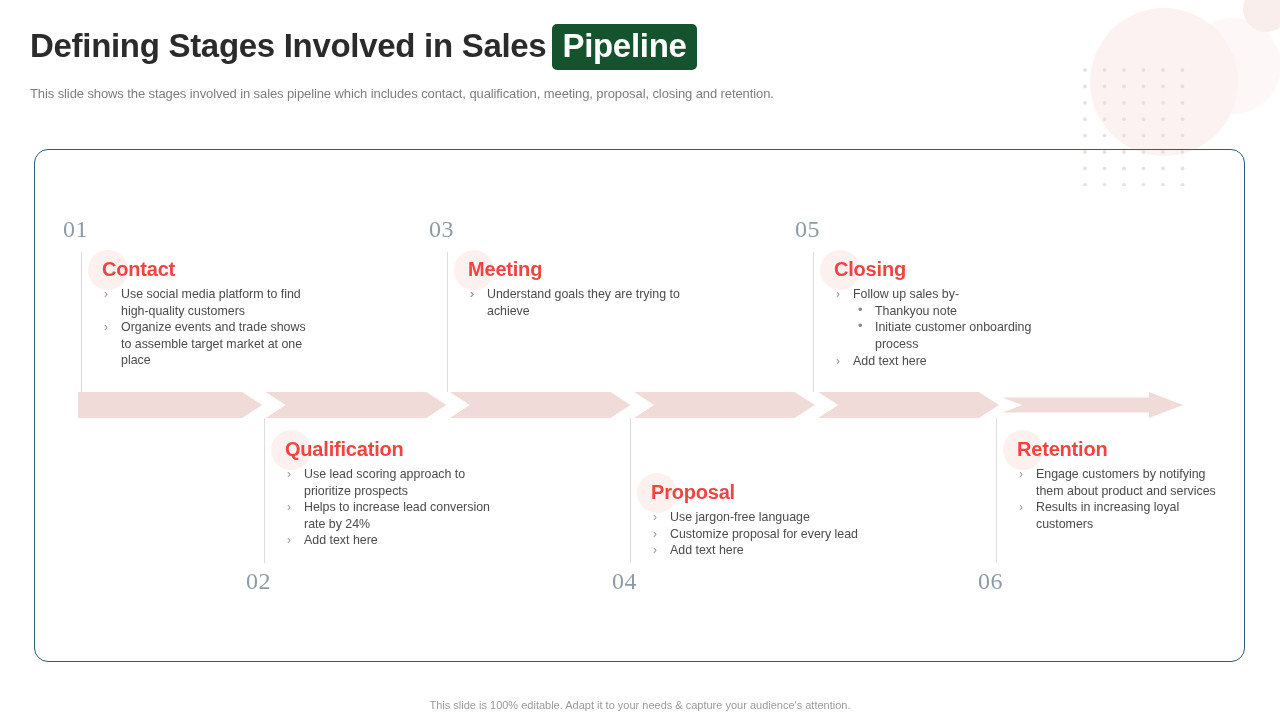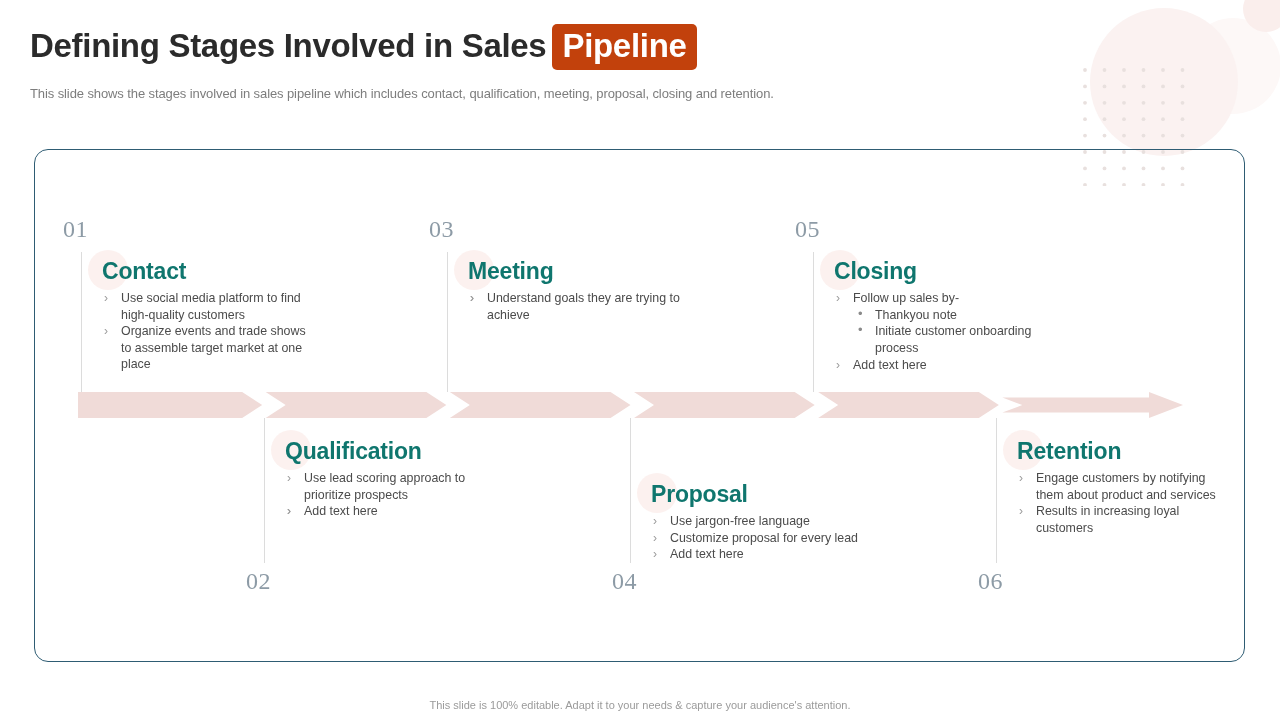--- a/index.html
+++ b/index.html
@@ -39,21 +39,21 @@
   #page-title {
     font-size: 33px;
     font-weight: bold;
     letter-spacing: -0.3px;
     color: #2b2b2b;
     white-space: nowrap;
     line-height: 1.2;
   }
   #title-badge {
     display: inline-block;
-    background: #c2410c;
+    background: #14532d;
     color: #ffffff;
     border-radius: 5px;
     padding: 2px 10px 4px 10px;
     margin-left: 6px;
     font-weight: bold;
   }
   #page-subtitle {
     margin-top: 16px;
     font-size: 13px;
     color: #7d7d7d;
@@ -89,23 +89,23 @@
     border-radius: 50%;
     background: #fbeeec;
     opacity: .85;
     left: -14px; top: -8px;
     z-index: 0;
   }
 
   .stage-title {
     position: relative;
     z-index: 1;
-    font-size: 23px;
+    font-size: 20px;
     font-weight: bold;
-    color: #0f766e;
+    color: #ef4444;
     letter-spacing: -0.2px;
     margin-bottom: 5px;
   }
 
   .bullets { position: relative; z-index: 1; list-style: none; }
   .bullets > li {
     position: relative;
     padding-left: 19px;
     font-size: 12.4px;
     line-height: 16.6px;
@@ -242,21 +242,21 @@
       </div>
       <div class="stage-num" style="left: 63px; top: 216px;">01</div>
     </div>
     <div class="stage" style="left: 0px; top: 0px;">
       <div class="stage-line" style="left: 264px; top: 418px; height: 145px;"></div>
       <div class="stage-body" style="left: 285px; top: 438px; width: 212px;">
         <div class="stage-halo"></div>
         <div class="stage-title">Qualification</div>
         <ul class="bullets">
           <li><span class="chev">›</span><span>Use lead scoring approach to prioritize prospects</span></li>
-          <li><span class="chev">›</span></li>
+          <li><span class="chev">›</span><span>Helps to increase lead conversion rate by 24%</span></li>
           <li><span class="chev">›</span><span>Add text here</span></li>
         </ul>
       </div>
       <div class="stage-num" style="left: 246px; top: 568px;">02</div>
     </div>
     <div class="stage" style="left: 0px; top: 0px;">
       <div class="stage-line" style="left: 447px; top: 252px; height: 140px;"></div>
       <div class="stage-body" style="left: 468px; top: 258px; width: 212px;">
         <div class="stage-halo"></div>
         <div class="stage-title">Meeting</div>

